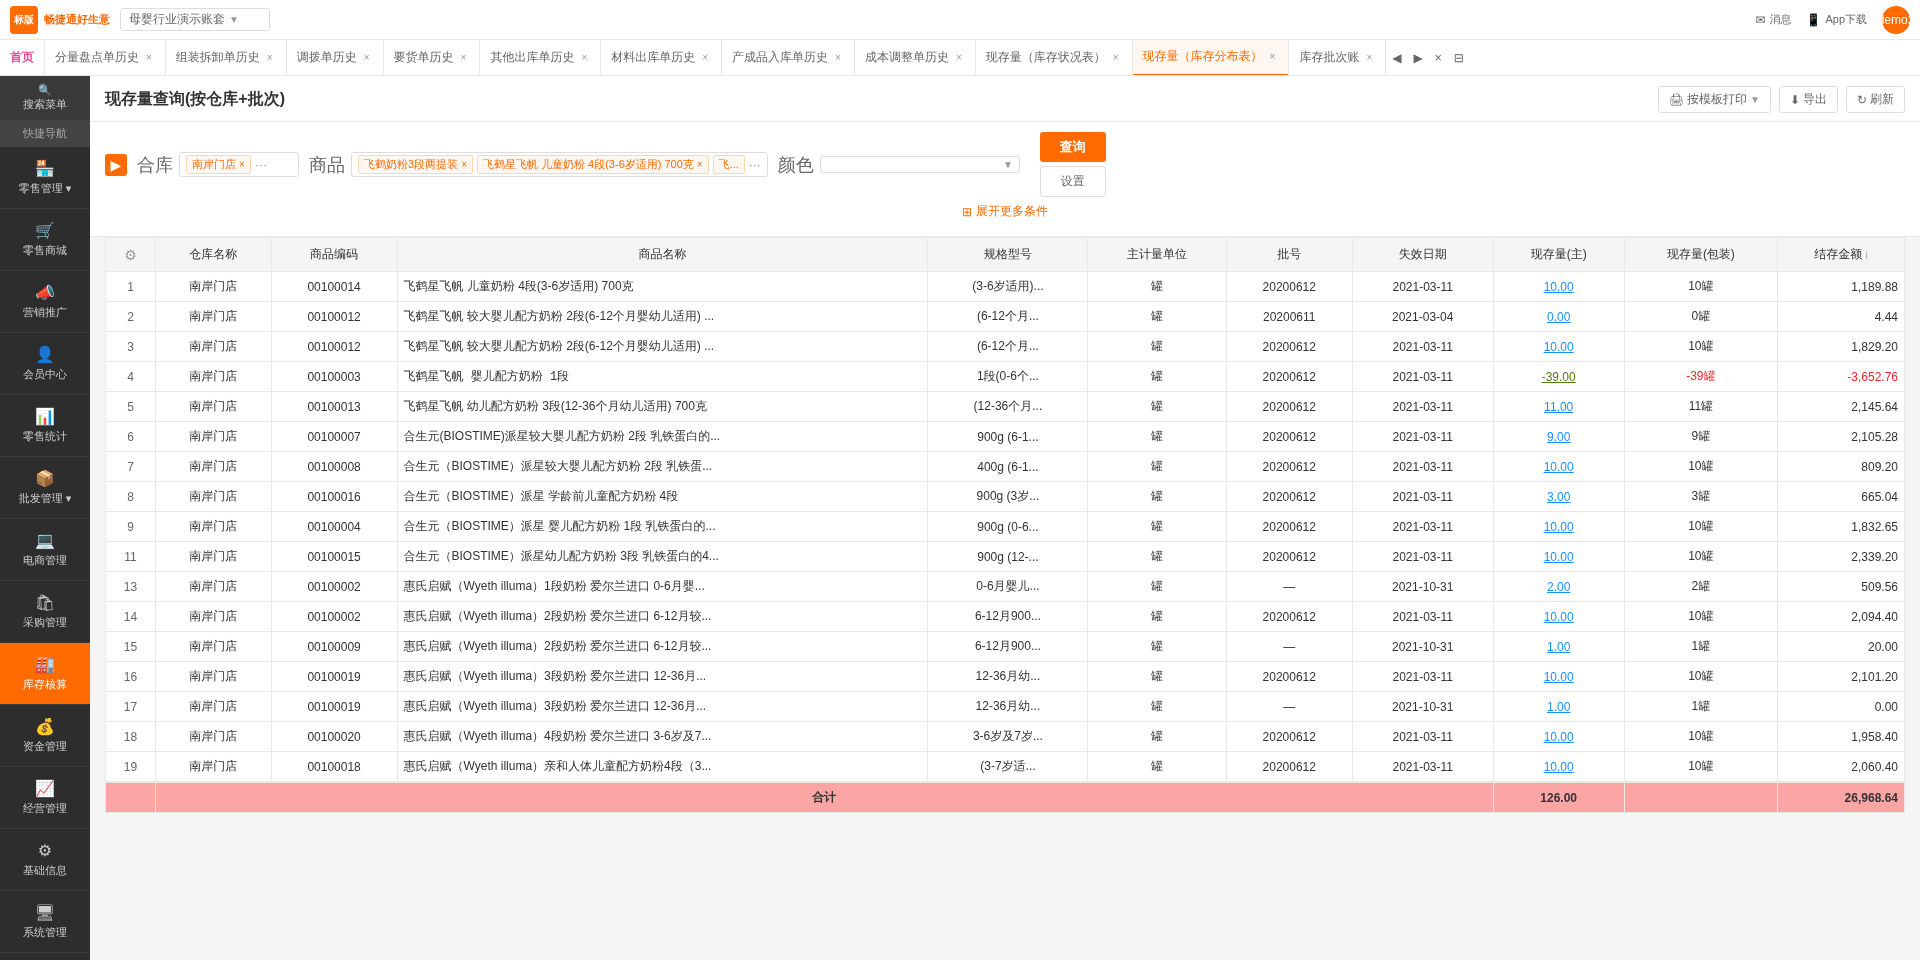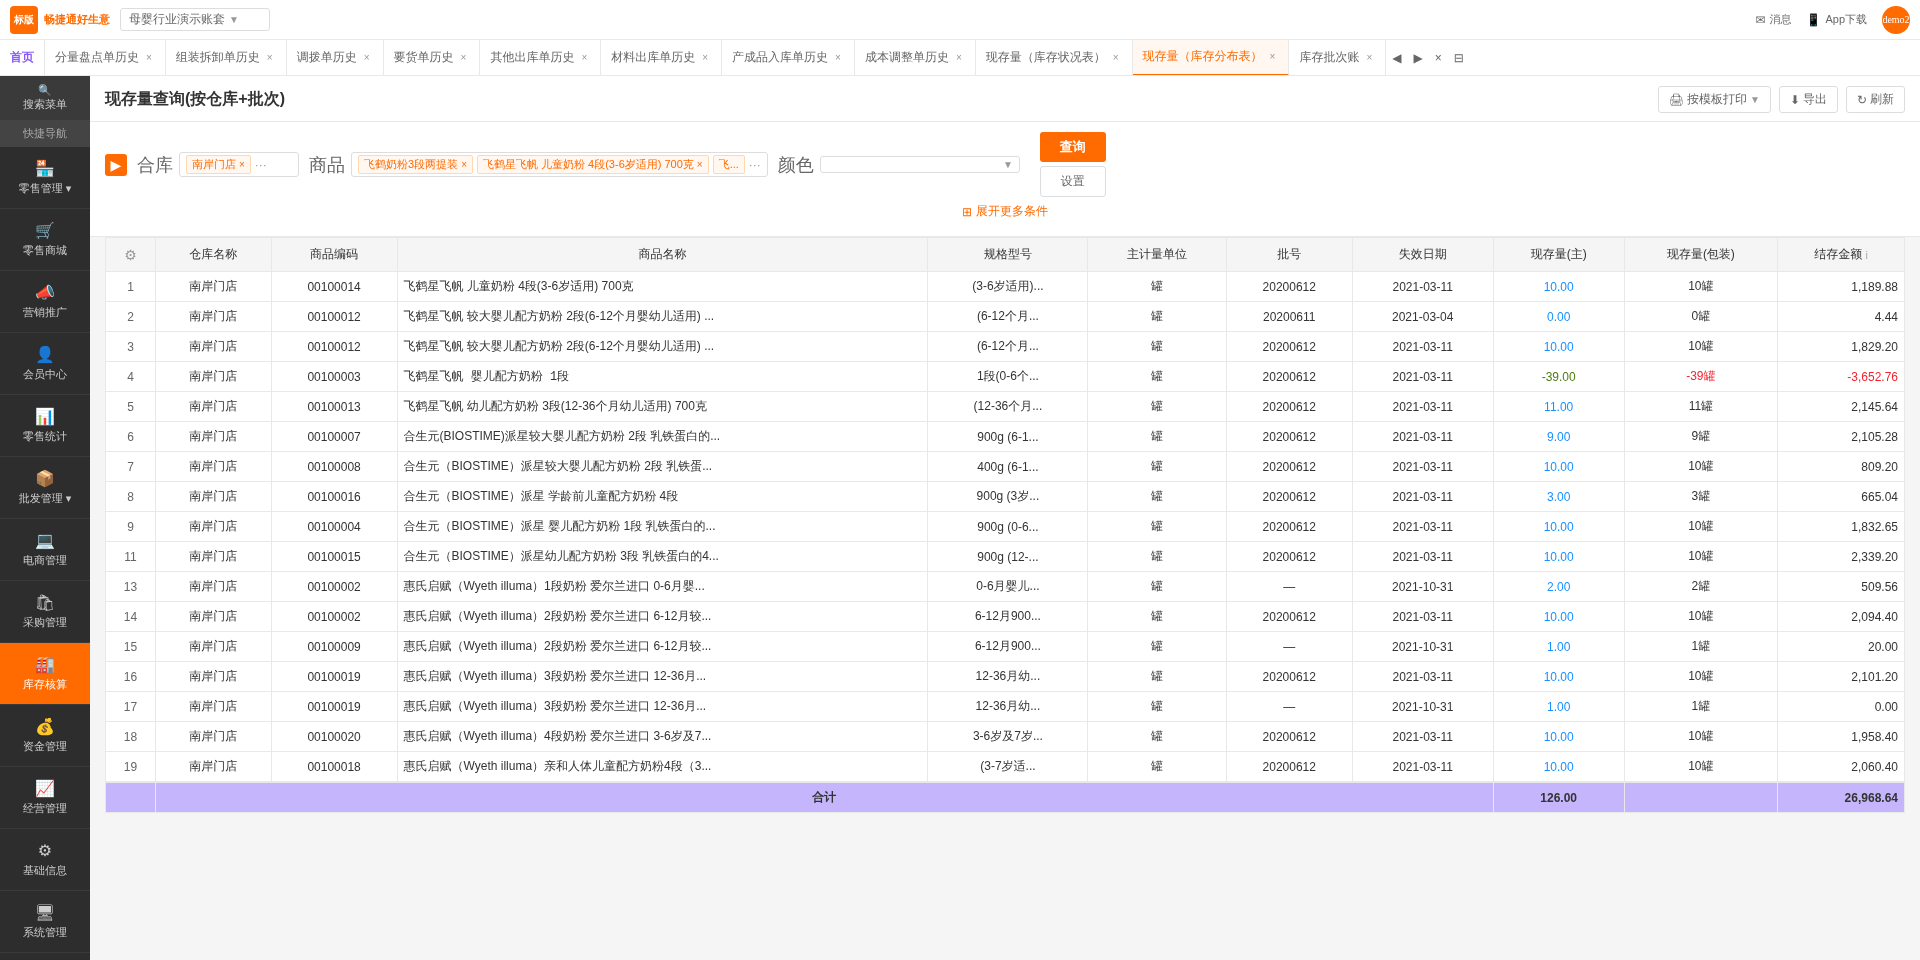--- a/index.html
+++ b/index.html
@@ -11,21 +11,21 @@
     .logo-icon { width: 28px; height: 28px; background: #ff6b00; border-radius: 4px; display: flex; align-items: center; justify-content: center; color: white; font-size: 10px; }
     .org-selector { display: flex; align-items: center; gap: 4px; border: 1px solid #ddd; border-radius: 3px; padding: 2px 8px; cursor: pointer; font-size: 12px; color: #666; min-width: 150px; }
     .top-right { margin-left: auto; display: flex; align-items: center; gap: 15px; }
     .top-btn { display: flex; align-items: center; gap: 4px; cursor: pointer; color: #666; font-size: 12px; }
     .avatar { width: 28px; height: 28px; border-radius: 50%; background: #ff6b00; color: white; display: flex; align-items: center; justify-content: center; font-size: 11px; }
 
     
     .tab-bar { display: flex; align-items: center; background: #fff; border-bottom: 1px solid #e8e8e8; height: 36px; overflow: hidden; }
     .tab-item { display: flex; align-items: center; padding: 0 10px; height: 36px; cursor: pointer; border-right: 1px solid #e8e8e8; font-size: 12px; color: #666; white-space: nowrap; gap: 4px; flex-shrink: 0; }
     .tab-item.active { color: #ff6b00; border-bottom: 2px solid #ff6b00; background: #fff7f0; }
-    .tab-item.home { color: #8b5cf6; font-weight: bold; }
+    .tab-item.home { color: #ec4899; font-weight: bold; }
     .tab-close { font-size: 10px; color: #999; cursor: pointer; padding: 1px 3px; border-radius: 2px; }
     .tab-nav { display: flex; align-items: center; padding: 0 6px; cursor: pointer; color: #666; }
 
     
     .main-layout { display: flex; height: calc(100vh - 76px); }
 
     
     .sidebar { width: 90px; background: #2d2d2d; display: flex; flex-direction: column; flex-shrink: 0; overflow-y: auto; }
     .sidebar-item { display: flex; flex-direction: column; align-items: center; padding: 12px 5px; cursor: pointer; color: #ccc; font-size: 11px; gap: 3px; border-bottom: 1px solid #3a3a3a; }
     .sidebar-item.active { background: #ff6b00; color: white; }
@@ -63,22 +63,22 @@
 
     
     .table-container { flex: 1; overflow: auto; padding: 0 15px 10px; }
     table { width: 100%; border-collapse: collapse; background: #fff; font-size: 12px; }
     thead tr { background: #f5f5f5; }
     th { padding: 8px 6px; text-align: center; border: 1px solid #e8e8e8; color: #333; font-weight: normal; white-space: nowrap; position: sticky; top: 0; z-index: 10; background: #f5f5f5; }
     td { padding: 6px 6px; text-align: center; border: 1px solid #e8e8e8; color: #333; white-space: nowrap; }
     .row-num { color: #666; }
     td.text-left { text-align: left; }
     td.text-right { text-align: right; }
-    .link-val { color: #1890ff; cursor: pointer; }
-    .total-row td { background: #c4b5fd; font-weight: bold; border-top: 2px solid #e8e8e8; }
+    .link-val { color: #1890ff; text-decoration: underline; cursor: pointer; }
+    .total-row td { background: #fca5a5; font-weight: bold; border-top: 2px solid #e8e8e8; }
     .settings-icon { color: #999; font-size: 14px; cursor: pointer; }
     .th-with-info { display: flex; align-items: center; justify-content: center; gap: 3px; }
 
     
     ::-webkit-scrollbar { width: 6px; height: 6px; }
     ::-webkit-scrollbar-track { background: #f1f1f1; }
     ::-webkit-scrollbar-thumb { background: #ccc; border-radius: 3px; }
 
     .dropdown-arrow { font-size: 10px; color: #999; }
     .top-icon-label { font-size: 11px; color: #666; }
@@ -100,21 +100,21 @@
   <div class="top-right">
     <div class="top-btn">
       <span>✉</span>
       <span class="top-icon-label">消息</span>
     </div>
     <div class="top-btn">
       <span>📱</span>
       <span class="top-icon-label">App下载</span>
     </div>
     <div class="avatar">
-      <span style="font-size:10px;font-family:Liberation Serif, serif;">demo2</span>
+      <span style="font-size:12px;">demo2</span>
     </div>
   </div>
 </div>
 
 <div class="tab-bar">
   <div class="tab-item home">
     <span>首页</span>
   </div>
   <div class="tab-item">
     <span>分量盘点单历史</span>

